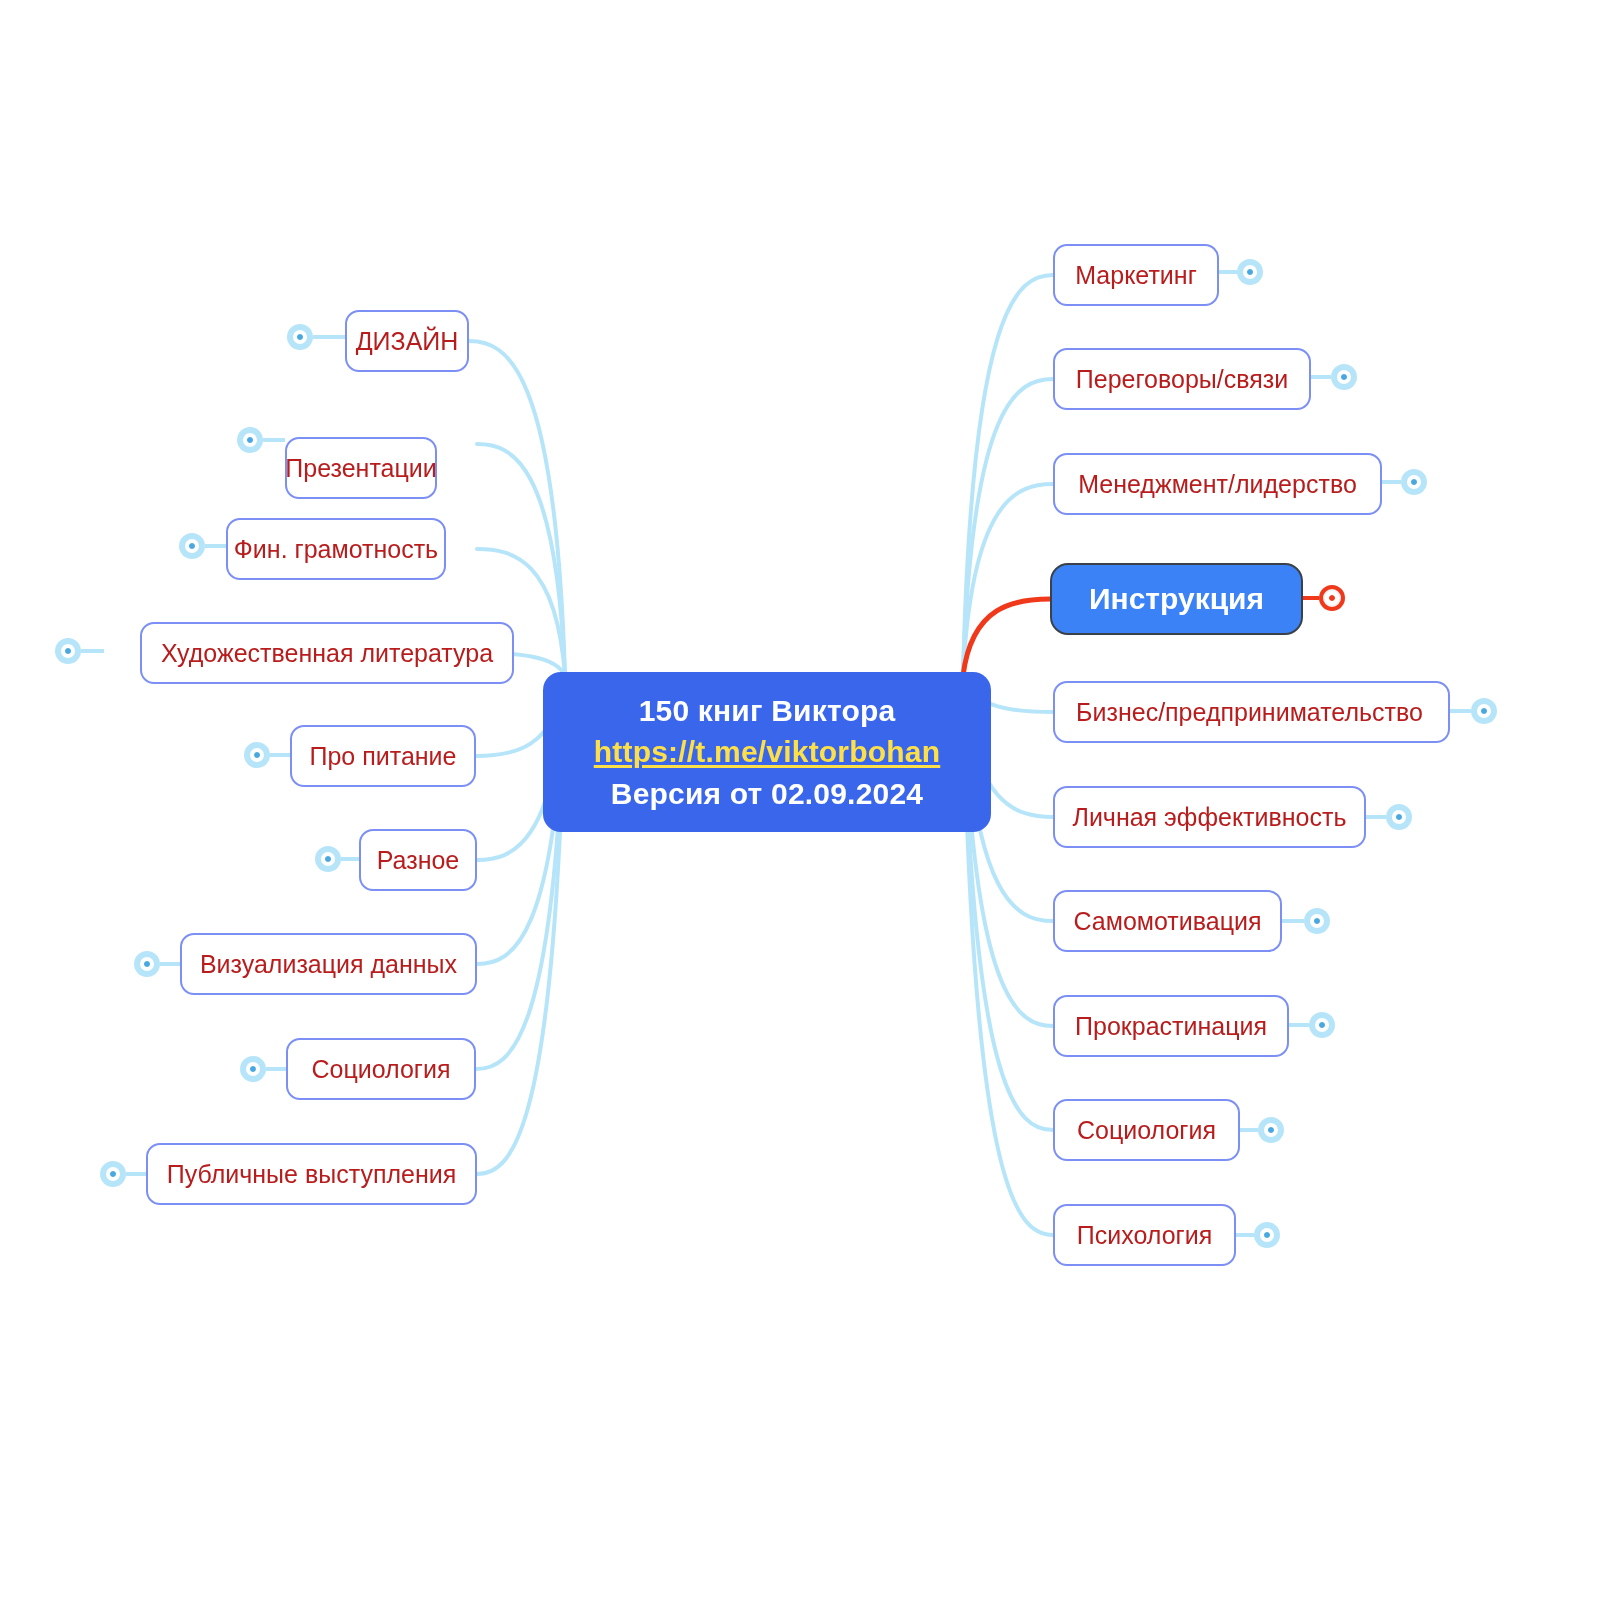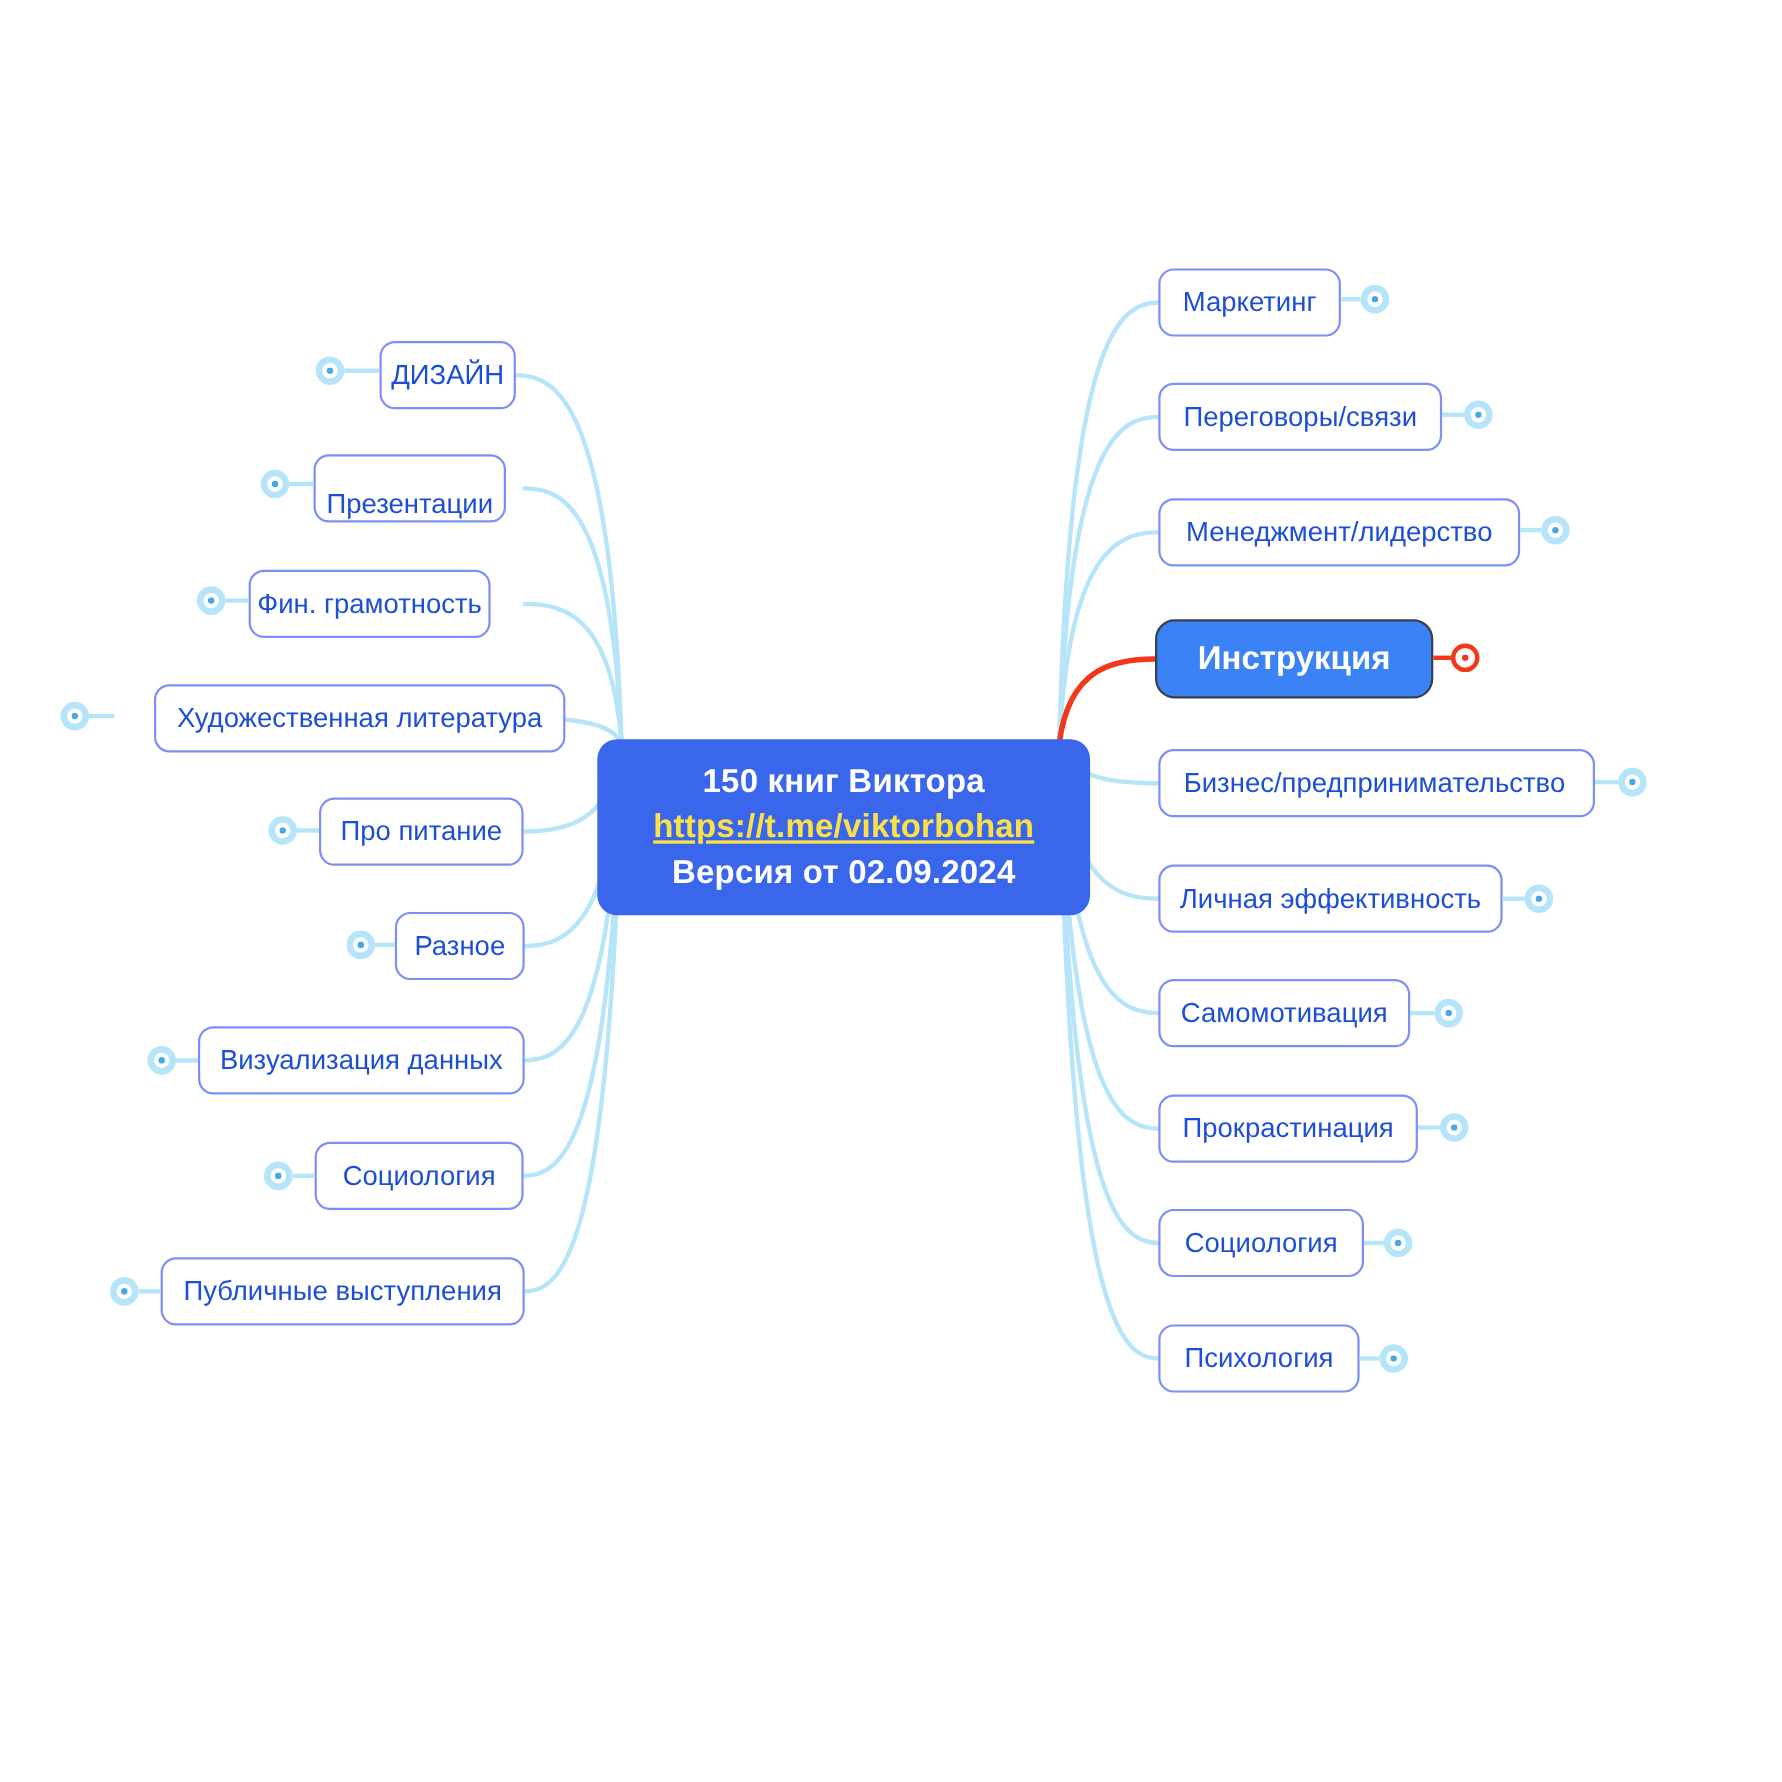--- a/index.html
+++ b/index.html
@@ -52,21 +52,21 @@
   
   .node {
     position: absolute;
     background: #ffffff;
     border: 2px solid #7b8ff5;
     border-radius: 14px;
     display: flex;
     align-items: center;
     justify-content: center;
     box-sizing: border-box;
-    color: #1d4ed8;
+    color: #b91c1c;
     font-size: 25px;
     white-space: nowrap;
     padding: 0 16px;
   }
   .node.highlight {
     background: #3b82f6;
     border-color: #3b4149;
     color: #ffffff;
     font-weight: bold;
     font-size: 30px;
@@ -138,21 +138,21 @@
     <span class="root-line">150 книг Виктора</span>
     <span class="root-line root-link">https://t.me/viktorbohan</span>
     <span class="root-line">Версия от 02.09.2024</span>
   </div>
 
 <div class="node" style="left: 345px; top: 310px; width: 124px; height: 62px;">
       <span>ДИЗАЙН</span>
     </div>
     <div class="stub" style="left: 313px; width: 32px; top: 335px;"></div>
     <div class="handle" style="left: 287px; top: 324px;"></div>
-    <div class="node" style="left: 285px; top: 413px; width: 175px; height: 62px; align-items: flex-end;">
+    <div class="node" style="left: 285px; top: 437px; width: 152px; height: 62px;">
       <span>Презентации</span>
     </div>
     <div class="stub" style="left: 263px; width: 22px; top: 438px;"></div>
     <div class="handle" style="left: 237px; top: 427px;"></div>
     <div class="node" style="left: 226px; top: 518px; width: 220px; height: 62px; text-align: right;">
       <span>Фин. грамотность</span>
     </div>
     <div class="stub" style="left: 205px; width: 21px; top: 544px;"></div>
     <div class="handle" style="left: 179px; top: 533px;"></div>
     <div class="node" style="left: 104px; top: 622px; width: 374px; height: 62px; margin-left: 36px;">

